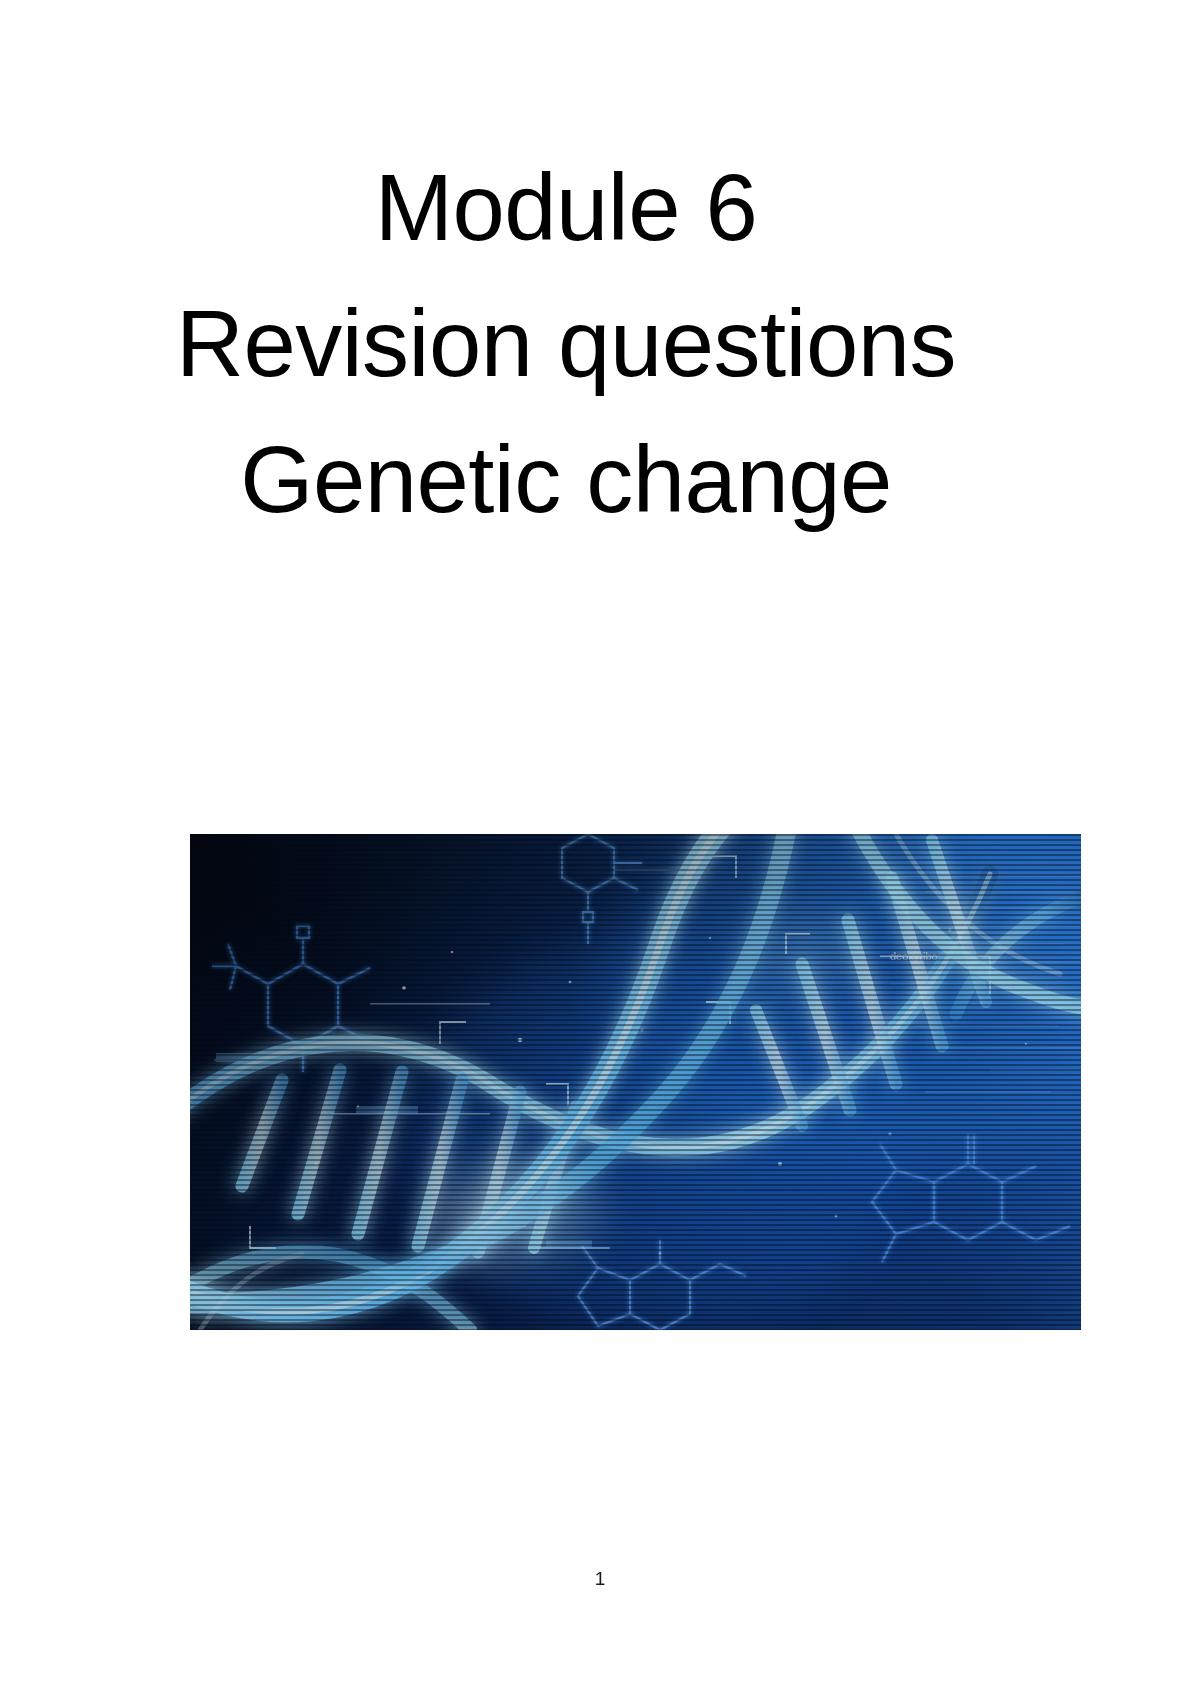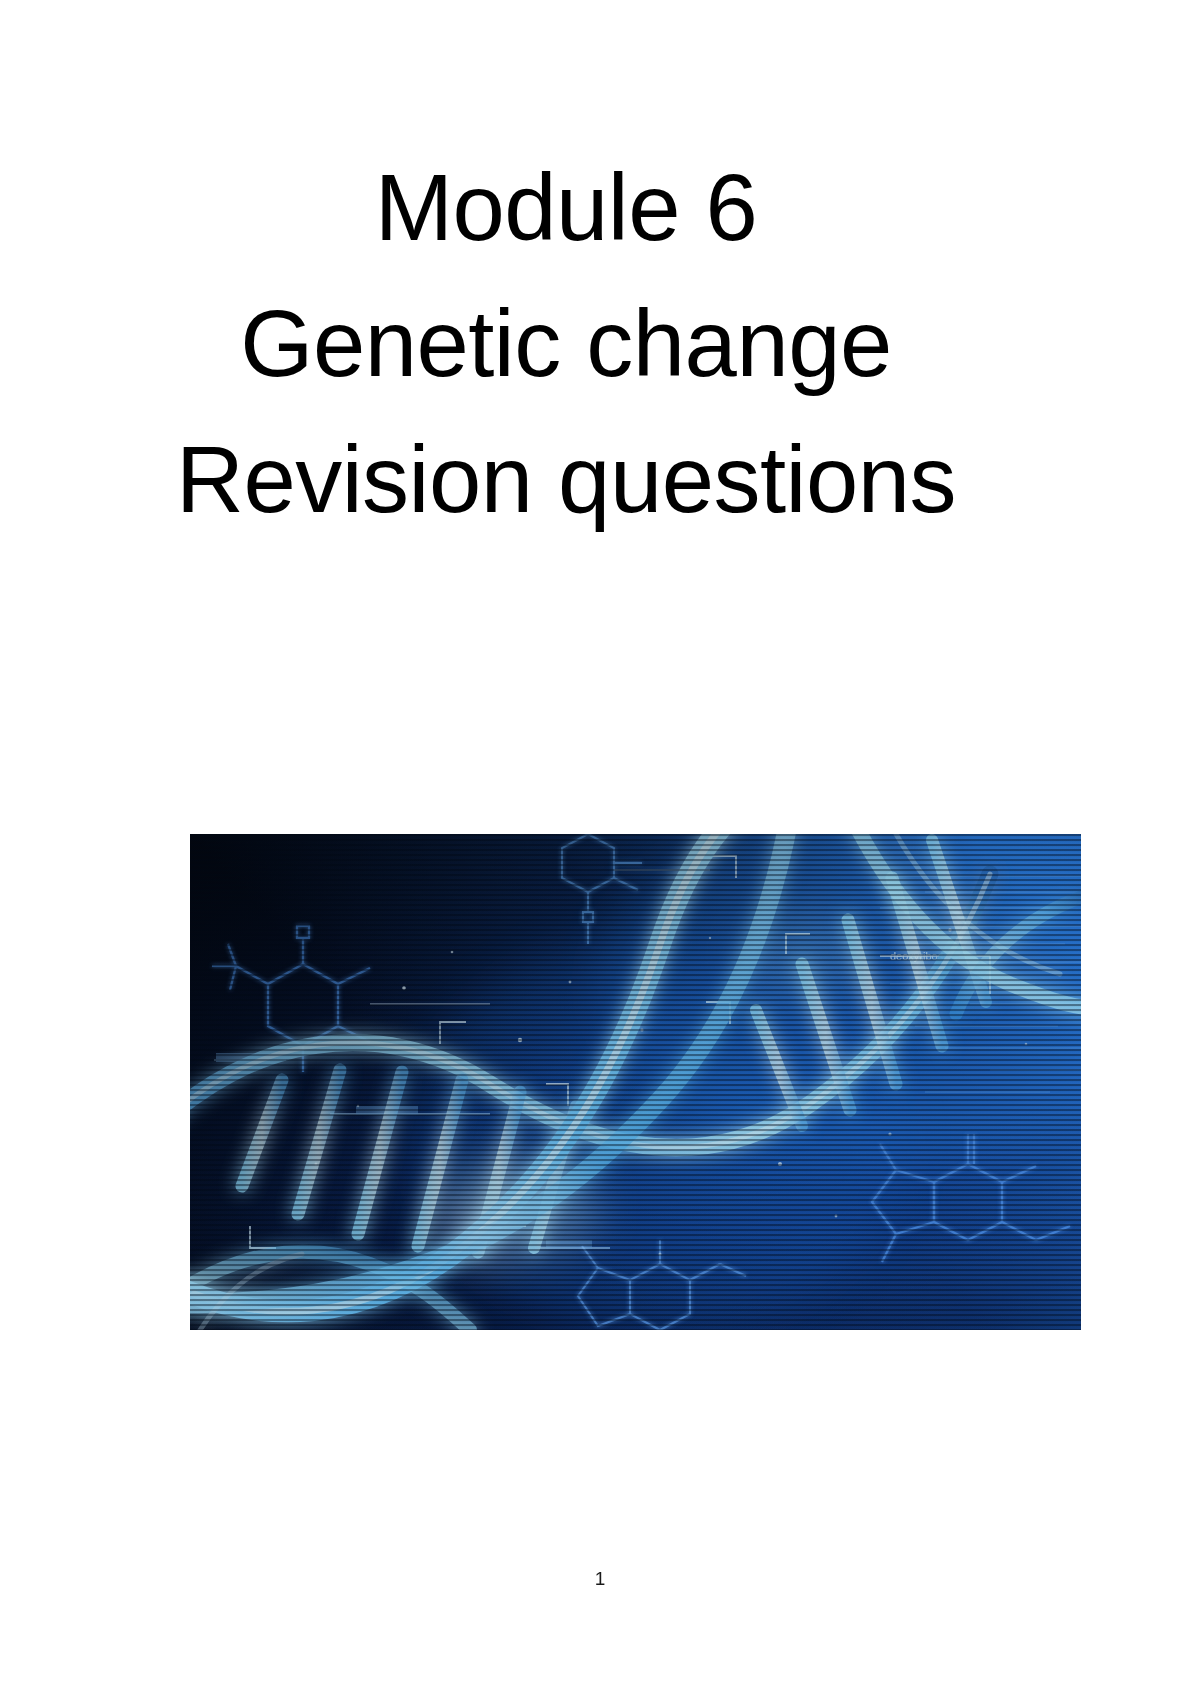--- a/index.html
+++ b/index.html
@@ -72,22 +72,22 @@
     color: #1a1a1a;
   }
 </style>
 </head>
 <body>
 
 <div class="page">
 
   <div class="title-block">
     <div class="title-line">Module 6</div>
+    <div class="title-line">Revision questions</div>
     <div class="title-line">Genetic change</div>
-    <div class="title-line">Revision questions</div>
   </div>
 
   <div class="figure-wrap">
     <div class="dna-figure">
       <svg viewBox="0 0 891 496" preserveAspectRatio="none">
         <defs>
 
           <radialGradient id="bgGlow" cx="0.62" cy="0.55" r="0.78">
             <stop offset="0%" stop-color="#1d63c8"></stop>
             <stop offset="32%" stop-color="#123f91"></stop>

